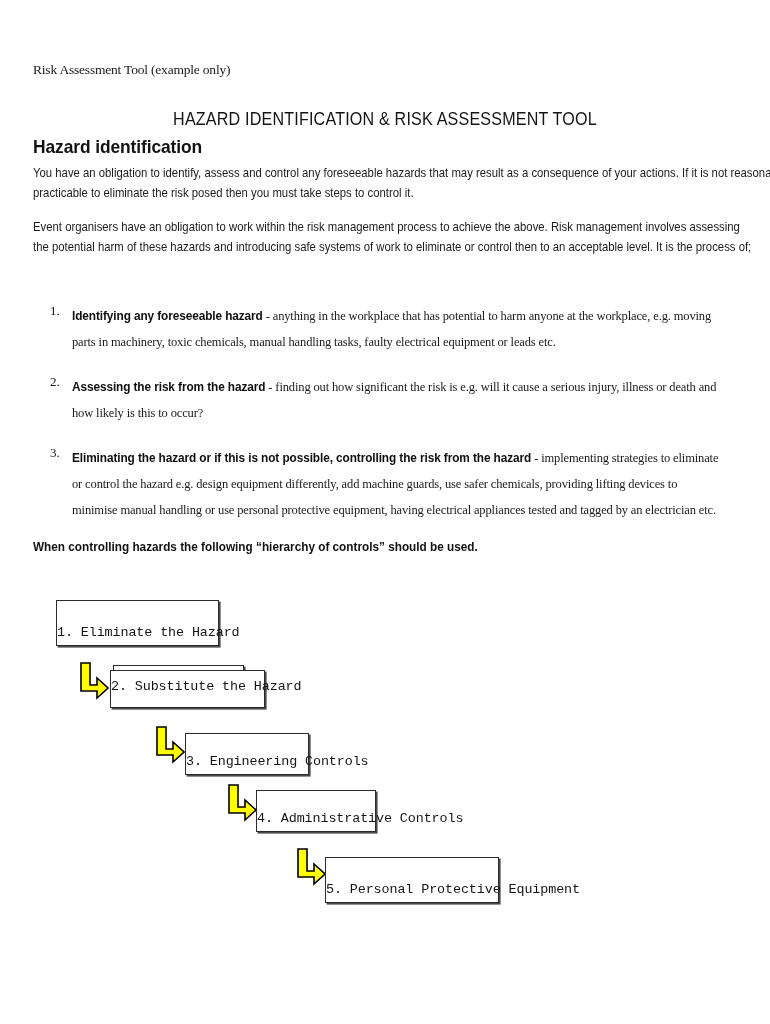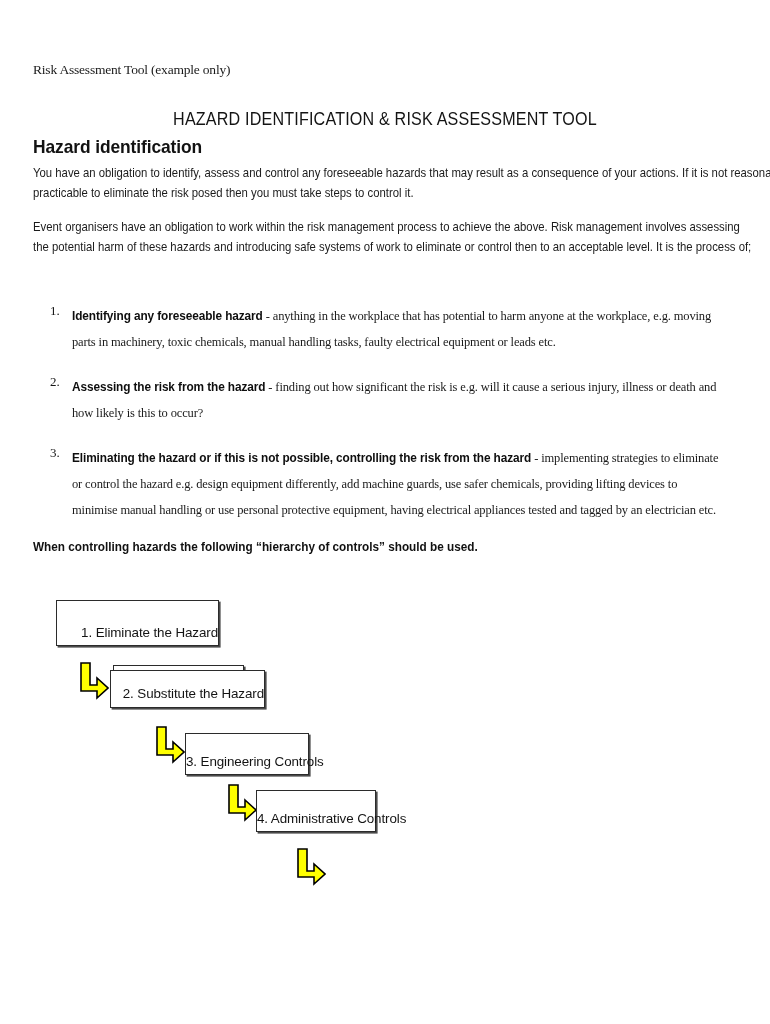--- a/index.html
+++ b/index.html
@@ -148,21 +148,21 @@
     background: #ffffff;
     border: 1.3px solid #2b2b2b;
     box-shadow: 1.6px 1.6px 0 0 #4a4a4a;
   }
   .flow-box .flow-label {
     position: absolute;
     left: 0;
     right: 0;
     bottom: 5px;
     text-align: right;
-    font-family: Liberation Sans, sans-serif;
+    font-family: Liberation Mono, monospace;
     font-size: 13.4px;
     color: #141414;
     letter-spacing: -0.1px;
     white-space: nowrap;
   }
 
   
   .box-1 { left: 56px;  top: 600px; width: 163px; height: 46px; }
   
   .box-2-ghost {
@@ -185,21 +185,21 @@
     width: 131px;
     text-align: center;
     font-family: "Liberation Serif", serif;
     font-size: 10.2px;
     color: #3a3a3a;
     white-space: nowrap;
     letter-spacing: -0.2px;
   }
   
   .box-2 { left: 110px; top: 670px; width: 155px; height: 38px; }
-  .box-2 .flow-label { bottom: 6px; margin-top: 16px; }
+  .box-2 .flow-label { bottom: 13px; margin-top: 16px; }
   
   .box-3 { left: 185px; top: 733px; width: 124px; height: 42px; }
   
   .box-4 { left: 256px; top: 790px; width: 120px; height: 42px; }
   
   .box-5 { left: 325px; top: 857px; width: 174px; height: 46px; }
 
   .flow-arrow {
     position: absolute;
     width: 30px;
@@ -288,16 +288,19 @@
     </svg>
 
     <div class="flow-box box-4">
       <span class="flow-label">4. Administrative Controls</span>
     </div>
 
     <svg class="flow-arrow arrow-4" viewBox="0 0 30 40">
       <path d="M2,1 H11 V23 H18 V16 L29,26 L18,36 V29 H2 Z" fill="#FFFF00" stroke="#000000" stroke-width="1.6" stroke-linejoin="miter"></path>
     </svg>
 
+    <div class="flow-box box-5">
+      <span class="flow-label">5. Personal Protective Equipment</span>
+    </div>
 
   </div>
 
 </div>
 
 </body></html>

